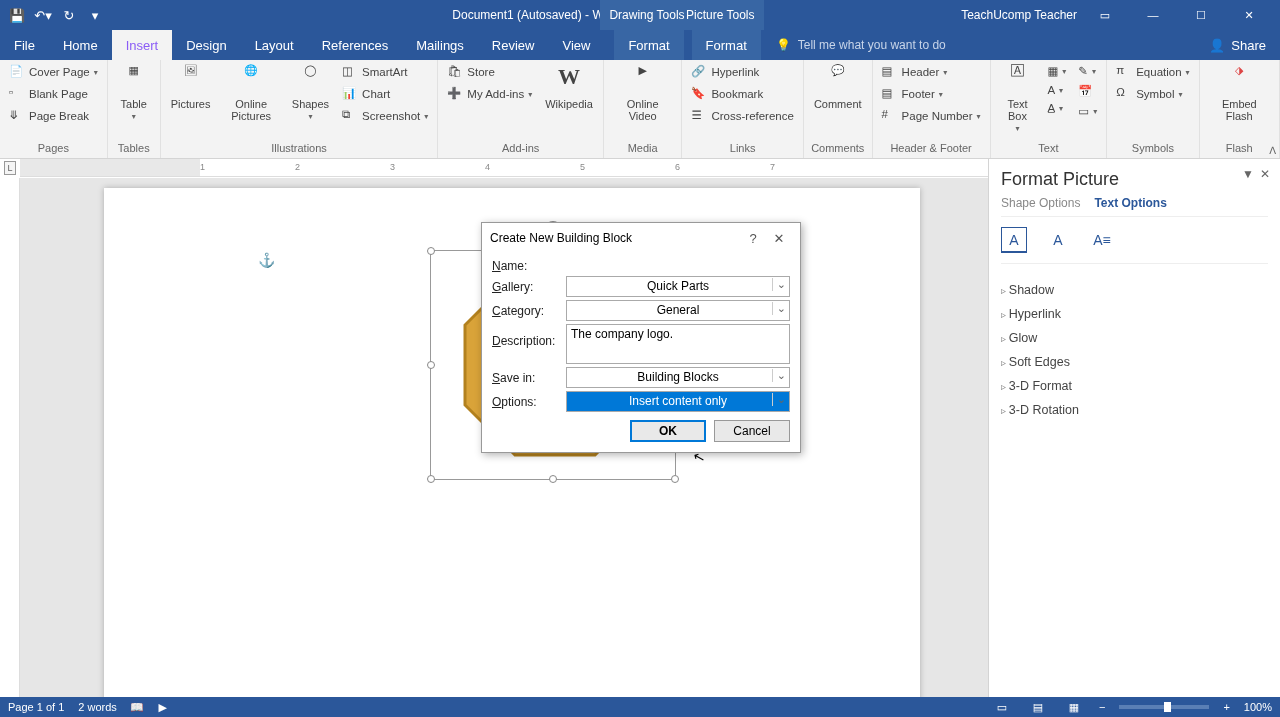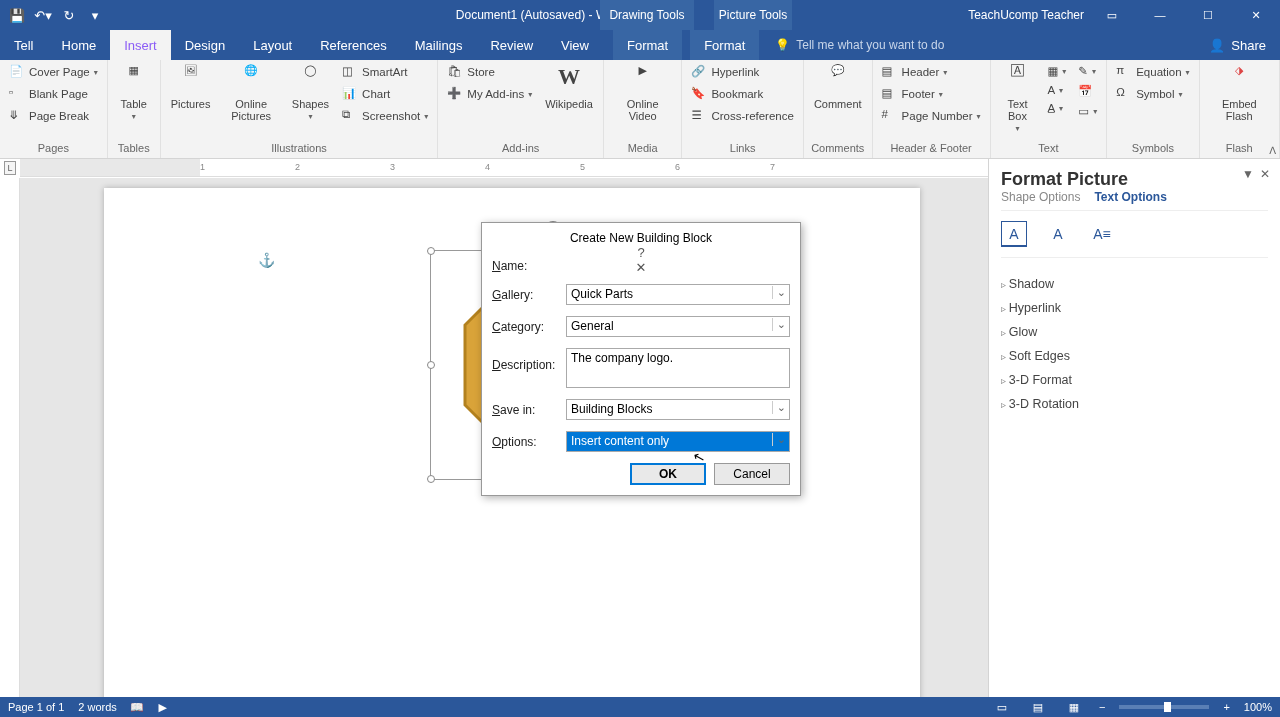--- a/index.html
+++ b/index.html
@@ -3,32 +3,32 @@
 <meta charset="utf-8">
 <style>
 * { box-sizing: border-box; margin: 0; padding: 0; font-family: "Segoe UI", Arial, sans-serif; }
 body { background: #fff; width: 1280px; height: 717px; overflow: hidden; position: relative; }
 
 
 .titlebar { background: #2b579a; height: 30px; display: flex; align-items: center; color: #fff; font-size: 12px; }
 .qat { display: flex; gap: 0; padding: 0 4px; align-items: center; }
 .qat-btn { width: 26px; height: 28px; display: flex; align-items: center; justify-content: center; font-size: 13px; color: #fff; }
 .title-center { flex: 1; text-align: center; }
-.title-right { display: flex; align-items: center; gap: 8px; padding-right: 4px; }
+.title-right { display: flex; align-items: center; gap: 8px; padding-right: 11px; }
 .wbtn { width: 40px; height: 30px; display: flex; align-items: center; justify-content: center; font-size: 11px; }
 
 
 .tabs { background: #2b579a; height: 30px; display: flex; align-items: stretch; color: #fff; font-size: 13px; }
 .tab { padding: 0 14px; display: flex; align-items: center; white-space: nowrap; }
 .tab.active { background: #f3f3f3; color: #8b5cf6; }
 .tab.contextual { background: #3866a4; }
 .tellme { flex: 1; display: flex; align-items: center; padding-left: 16px; color: #c8d5e9; font-size: 12px; gap: 6px; }
 .share-btn { padding: 0 14px; display: flex; align-items: center; gap: 6px; font-size: 13px; }
 .ctx1 { position: absolute; left: 600px; width: 94px; text-align: center; line-height: 30px; background: #3866a4; }
-.ctx2 { position: absolute; left: 686px; width: 78px; text-align: center; line-height: 30px; background: #3866a4; margin-left: 28px; }
+.ctx2 { position: absolute; left: 686px; width: 78px; line-height: 30px; background: #3866a4; }
 
 
 .ribbon { background: #f3f3f3; height: 99px; border-bottom: 1px solid #d4d4d4; display: flex; position: relative; }
 .group { border-right: 1px solid #e1e1e1; padding: 2px 6px; display: flex; flex-direction: column; }
 .group-body { flex: 1; display: flex; align-items: flex-start; gap: 6px; }
 .group-label { font-size: 11px; color: #666; text-align: center; padding-bottom: 2px; }
 .rbtn-l { display: flex; flex-direction: column; align-items: center; padding: 2px 4px; font-size: 11px; color: #444; gap: 2px; text-align: center; }
 .rbtn-s { display: flex; align-items: center; gap: 4px; padding: 2px 3px; font-size: 11.5px; color: #444; white-space: nowrap; }
 .ico { width: 16px; height: 16px; display: inline-block; }
 .ico32 { width: 32px; height: 32px; display: inline-block; }
@@ -47,40 +47,40 @@
 .docarea { position: absolute; left: 20px; top: 178px; right: 292px; bottom: 20px; background: #e6e6e6; overflow: hidden; }
 .page { position: absolute; left: 84px; top: 10px; width: 816px; height: 1056px; background: #fff; box-shadow: 0 0 6px rgba(0,0,0,0.25); }
 .anchor { position: absolute; left: 154px; top: 64px; color: #4a7ab8; font-size: 14px; }
 .imgsel { position: absolute; left: 326px; top: 62px; width: 246px; height: 230px; border: 1px solid #999; }
 .handle { width: 8px; height: 8px; background: #fff; border: 1px solid #888; border-radius: 50%; position: absolute; }
 .rotate { position:absolute; left:50%; top:-30px; transform:translateX(-50%); width:16px;height:16px;border:2px solid #888;border-radius:50%;}
 .logo-shape { position:absolute; left:24px; top:14px; width:200px; height:200px; }
 
 
 .dialog { position: absolute; left: 481px; top: 222px; width: 320px; background: #fff; border: 1px solid #999; box-shadow: 2px 2px 8px rgba(0,0,0,0.3); font-size: 12px; }
-.dlg-title { height: 30px; display: flex; align-items: center; padding: 8px 8px; font-size: 12px; flex-direction: column; }
+.dlg-title { height: 30px; display: flex; align-items: center; padding: 8px 8px; font-size: 12px; }
 .dlg-title .sp { flex: 1; }
 .dlg-title .dbtn { width: 26px; text-align: center; font-size: 13px; color: #555; }
 .dlg-body { padding: 6px 10px 10px 10px; }
-.frow { display: flex; align-items: center; margin-bottom: 11px; }
+.frow { display: flex; align-items: center; margin-bottom: 3px; }
 .flabel { width: 74px; font-size: 12px; color: #222; }
 .flabel .u { text-decoration: underline; }
 .finput { flex: 1; border: 1px solid #aaa; padding: 2px 4px; font-size: 12px; height: 21px; background:#fff; }
-.fselect { flex: 1; border: 1px solid #aaa; padding: 2px 4px; font-size: 12px; height: 21px; background: #fff; position: relative; }
+.fselect { flex: 1; border: 1px solid #aaa; padding: 2px 4px; font-size: 12px; height: 21px; background: #fff; position: relative; text-align: center; }
 .fselect::after { content: "⌄"; position: absolute; right: 3px; top: 1px; font-size: 11px; color: #666; border-left:1px solid #ccc; padding-left:4px;}
 .ftext { flex: 1; border: 1px solid #aaa; padding: 2px 4px; font-size: 12px; height: 40px; background:#fff; }
 .fselect.sel { background: #0078d7; color: #fff; }
 .dlg-btns { display: flex; justify-content: flex-end; gap: 8px; margin-top: 8px; }
 .dlg-btn { width: 76px; height: 22px; border: 1px solid #999; background: #e9e9e9; font-size: 12px; text-align: center; line-height: 20px; }
 .dlg-btn.primary { border: 1px solid #0078d7; box-shadow: inset 0 0 0 1px #0078d7; font-weight: bold; }
 .cursor { position:absolute; left: 693px; top: 449px; font-size: 14px; pointer-events:none; transform: rotate(-15deg); }
 
 
 .pane { position: absolute; right: 0; top: 159px; bottom: 20px; width: 292px; background: #fff; border-left: 1px solid #d4d4d4; padding: 10px 12px; }
-.pane h2 { font-size: 18px; font-weight: bold; color: #333; }
+.pane h2 { font-size: 18px; font-weight: normal; color: #333; margin-bottom: 6px; }
 .pane-close { position: absolute; right: 10px; top: 8px; display:flex; gap:6px; color:#666; font-size:12px;}
 .pane-tabs { display: flex; gap: 14px; font-size: 12px; margin-bottom: 10px; border-bottom:1px solid #eee; padding-bottom:6px;}
 .pane-tab { color: #888; }
 .pane-tab.active { color: #2b579a; font-weight: 600; }
 .pane-icons { display: flex; gap: 18px; margin-bottom: 14px; padding-bottom:10px; border-bottom:1px solid #eee;}
 .pane-icon { width: 26px; height: 26px; border: 1px solid #2b579a; display:flex;align-items:center;justify-content:center;font-size:14px;color:#2b579a;}
 .pane-icon:first-child{border-bottom:2px solid #2b579a;}
 .sect { padding: 5px 0; font-size: 12.5px; color: #444; }
 .sect::before { content: "▹ "; color: #888; font-size: 10px; }
 
@@ -107,21 +107,21 @@
   <div class="title-right">
     <span>TeachUcomp Teacher</span>
     <div class="wbtn">▭</div>
     <div class="wbtn">—</div>
     <div class="wbtn">☐</div>
     <div class="wbtn">✕</div>
   </div>
 </div>
 
 <div class="tabs">
-  <div class="tab">Tell</div>
+  <div class="tab">File</div>
   <div class="tab">Home</div>
   <div class="tab active">Insert</div>
   <div class="tab">Design</div>
   <div class="tab">Layout</div>
   <div class="tab">References</div>
   <div class="tab">Mailings</div>
   <div class="tab">Review</div>
   <div class="tab">View</div>
   <div class="tab contextual" style="margin-left:10px">Format</div>
   <div class="tab contextual" style="margin-left:8px">Format</div>

